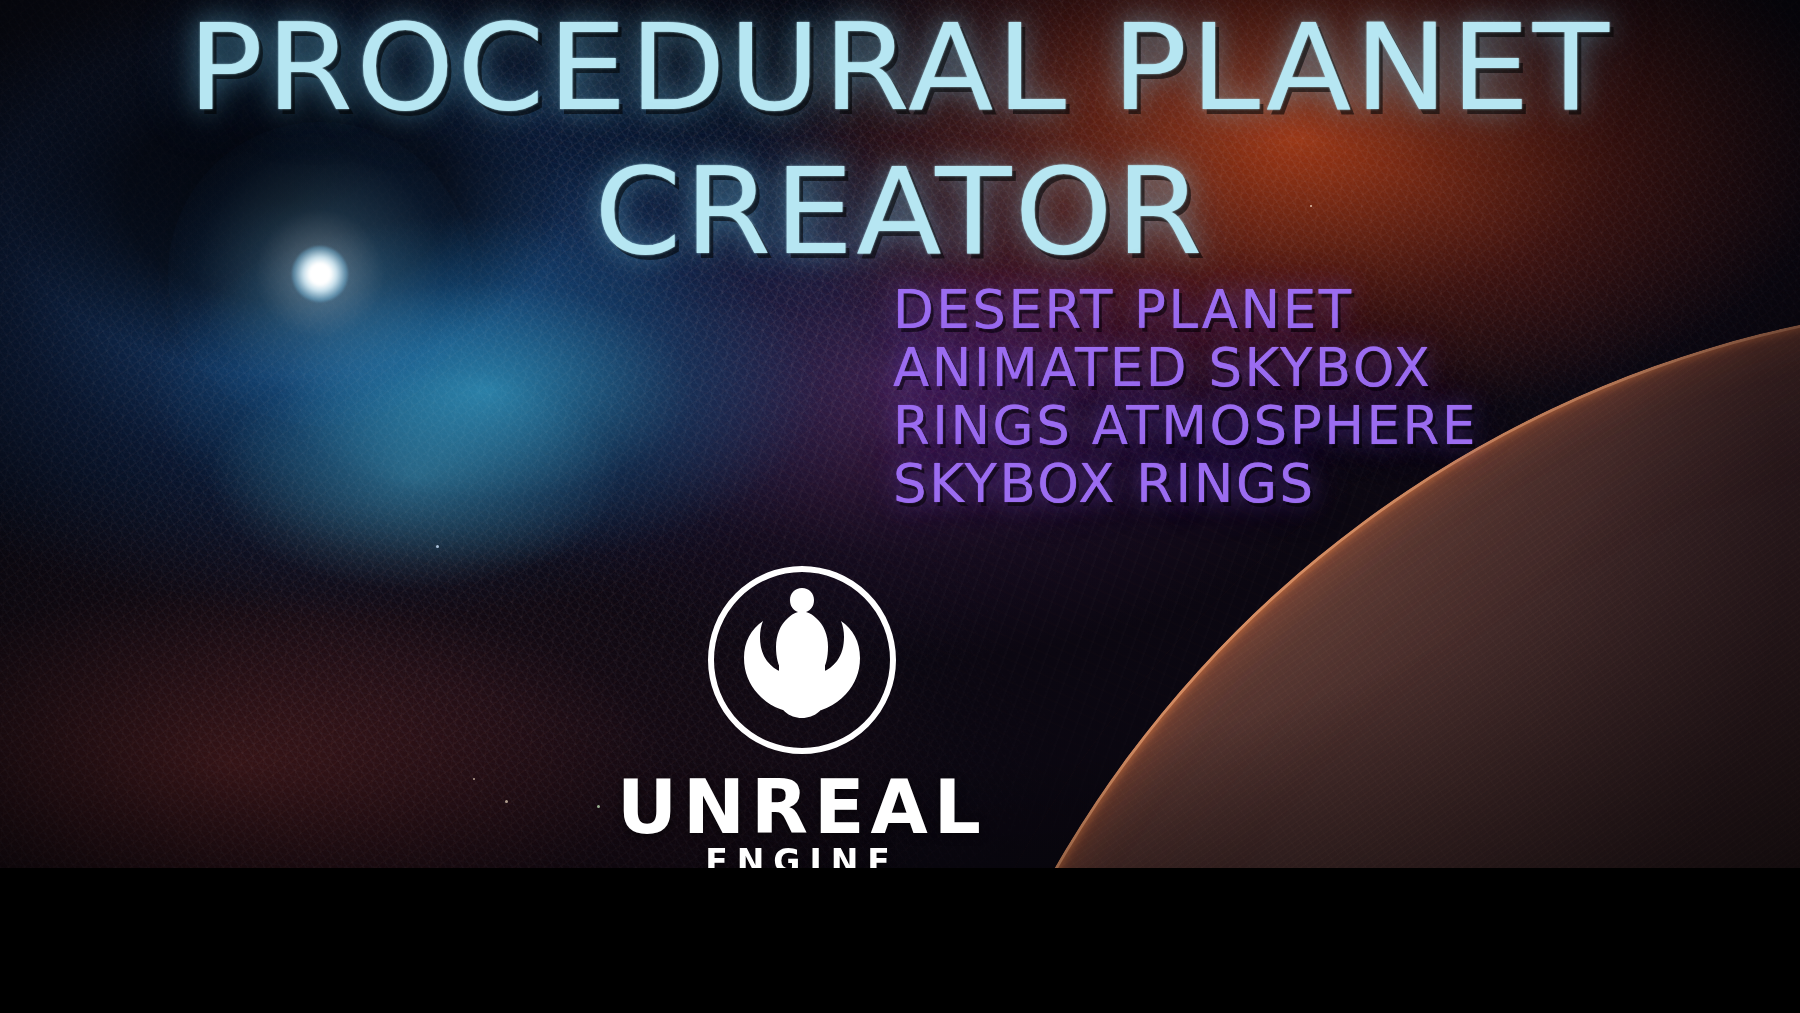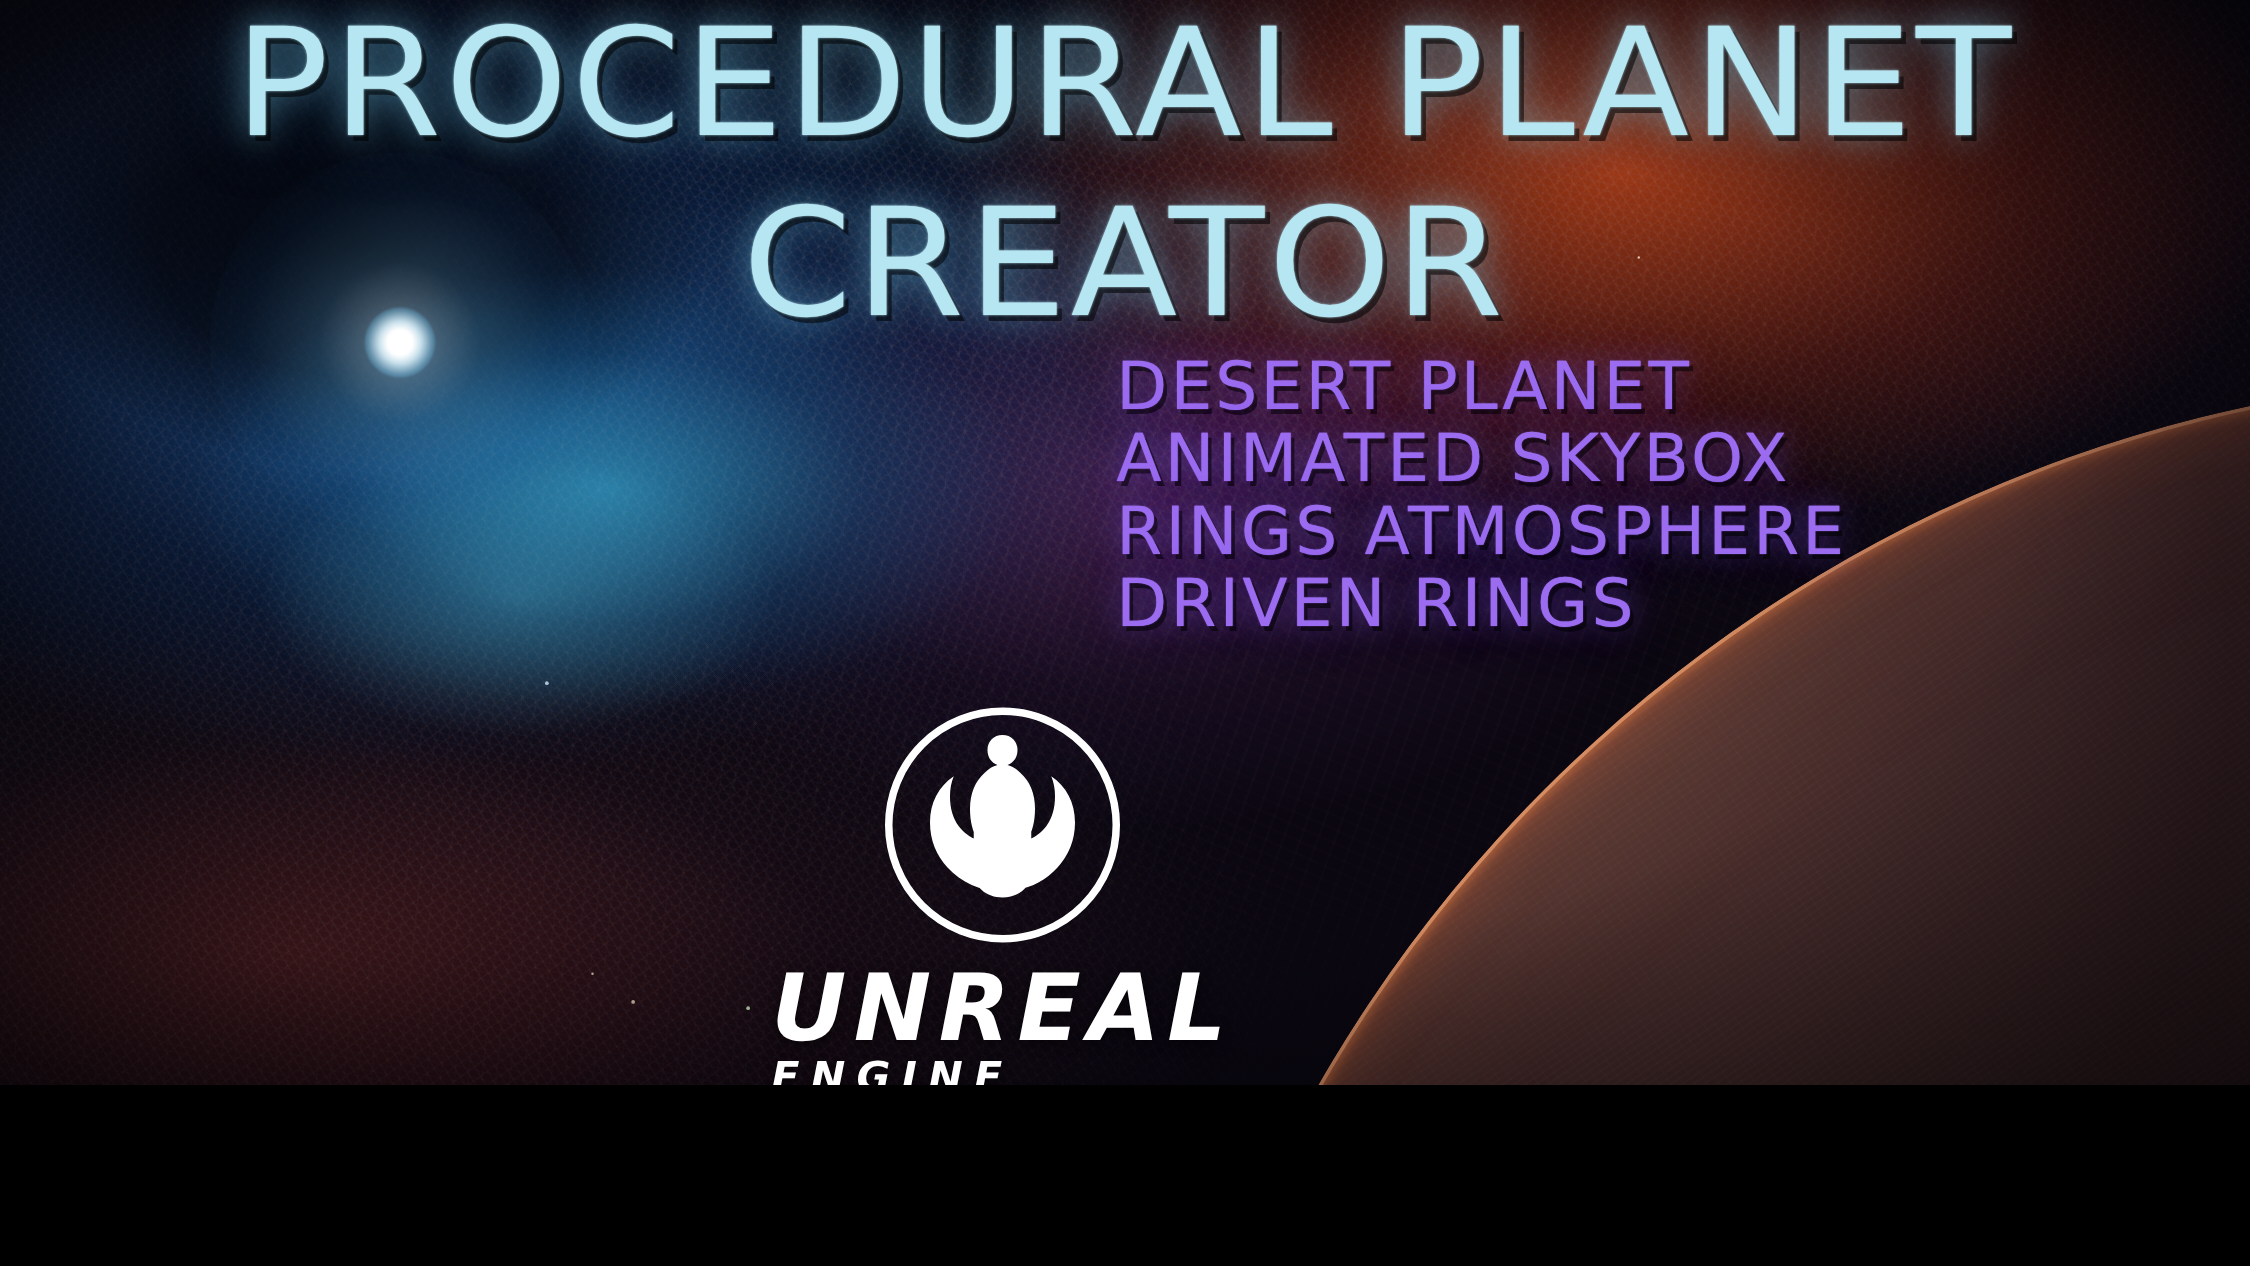--- a/index.html
+++ b/index.html
@@ -149,21 +149,21 @@
     font-weight:400;
     white-space:nowrap;
     text-shadow:
       0 0 1px rgba(155,108,240,.9),
       3px 4px 0 rgba(0,0,0,.55),
       0 0 22px rgba(130,80,230,.55),
       0 0 52px rgba(110,60,210,.30);
   }
 
   
-  .ue-block{position:absolute;left:617px;top:560px;width:370px;font-style:italic;}
+  .ue-block{position:absolute;left:617px;top:560px;width:370px;text-align:center;}
   .ue-mark{width:200px;height:200px;margin:0 auto;display:block;}
   .ue-name{
     margin-top:10px;
     font-size:74px;letter-spacing:6px;font-weight:700;color:#ffffff;line-height:1;
     text-shadow:0 2px 10px rgba(0,0,0,.6);
   }
   .ue-sub{
     margin-top:1px;
     font-size:33px;letter-spacing:9px;font-weight:700;color:#ffffff;line-height:1;
     text-shadow:0 2px 8px rgba(0,0,0,.6);
@@ -209,21 +209,21 @@
 
   <div class="title-block">
     <div class="title-line title-1">PROCEDURAL PLANET</div>
     <div class="title-line title-2">CREATOR</div>
   </div>
 
   <div class="features">
     <div class="feature-line">DESERT PLANET</div>
     <div class="feature-line">ANIMATED SKYBOX</div>
     <div class="feature-line">RINGS ATMOSPHERE</div>
-    <div class="feature-line">DRIVEN RINGS</div>
+    <div class="feature-line">SKYBOX RINGS</div>
   </div>
 
   <div class="ue-block">
     <svg class="ue-mark" viewBox="0 0 200 200">
       <circle cx="100" cy="100" r="91" fill="none" stroke="#ffffff" stroke-width="6"></circle>
       <path fill="#ffffff" d="M100 28
         c-7 0 -12 5 -12 12 0 6 3 10 8 12 -4 1 -7 3 -10 6 -8 7 -12 17 -12 29
         0 10 2 18 6 25 -6 -2 -11 -6 -15 -11 -5 -7 -7 -15 -7 -24 0 -6 1 -11 3 -16
         -12 8 -19 21 -19 37 0 14 5 26 14 36 11 12 26 19 44 19 18 0 33 -7 44 -19
         9 -10 14 -22 14 -36 0 -16 -7 -29 -19 -37 2 5 3 10 3 16 0 9 -2 17 -7 24

